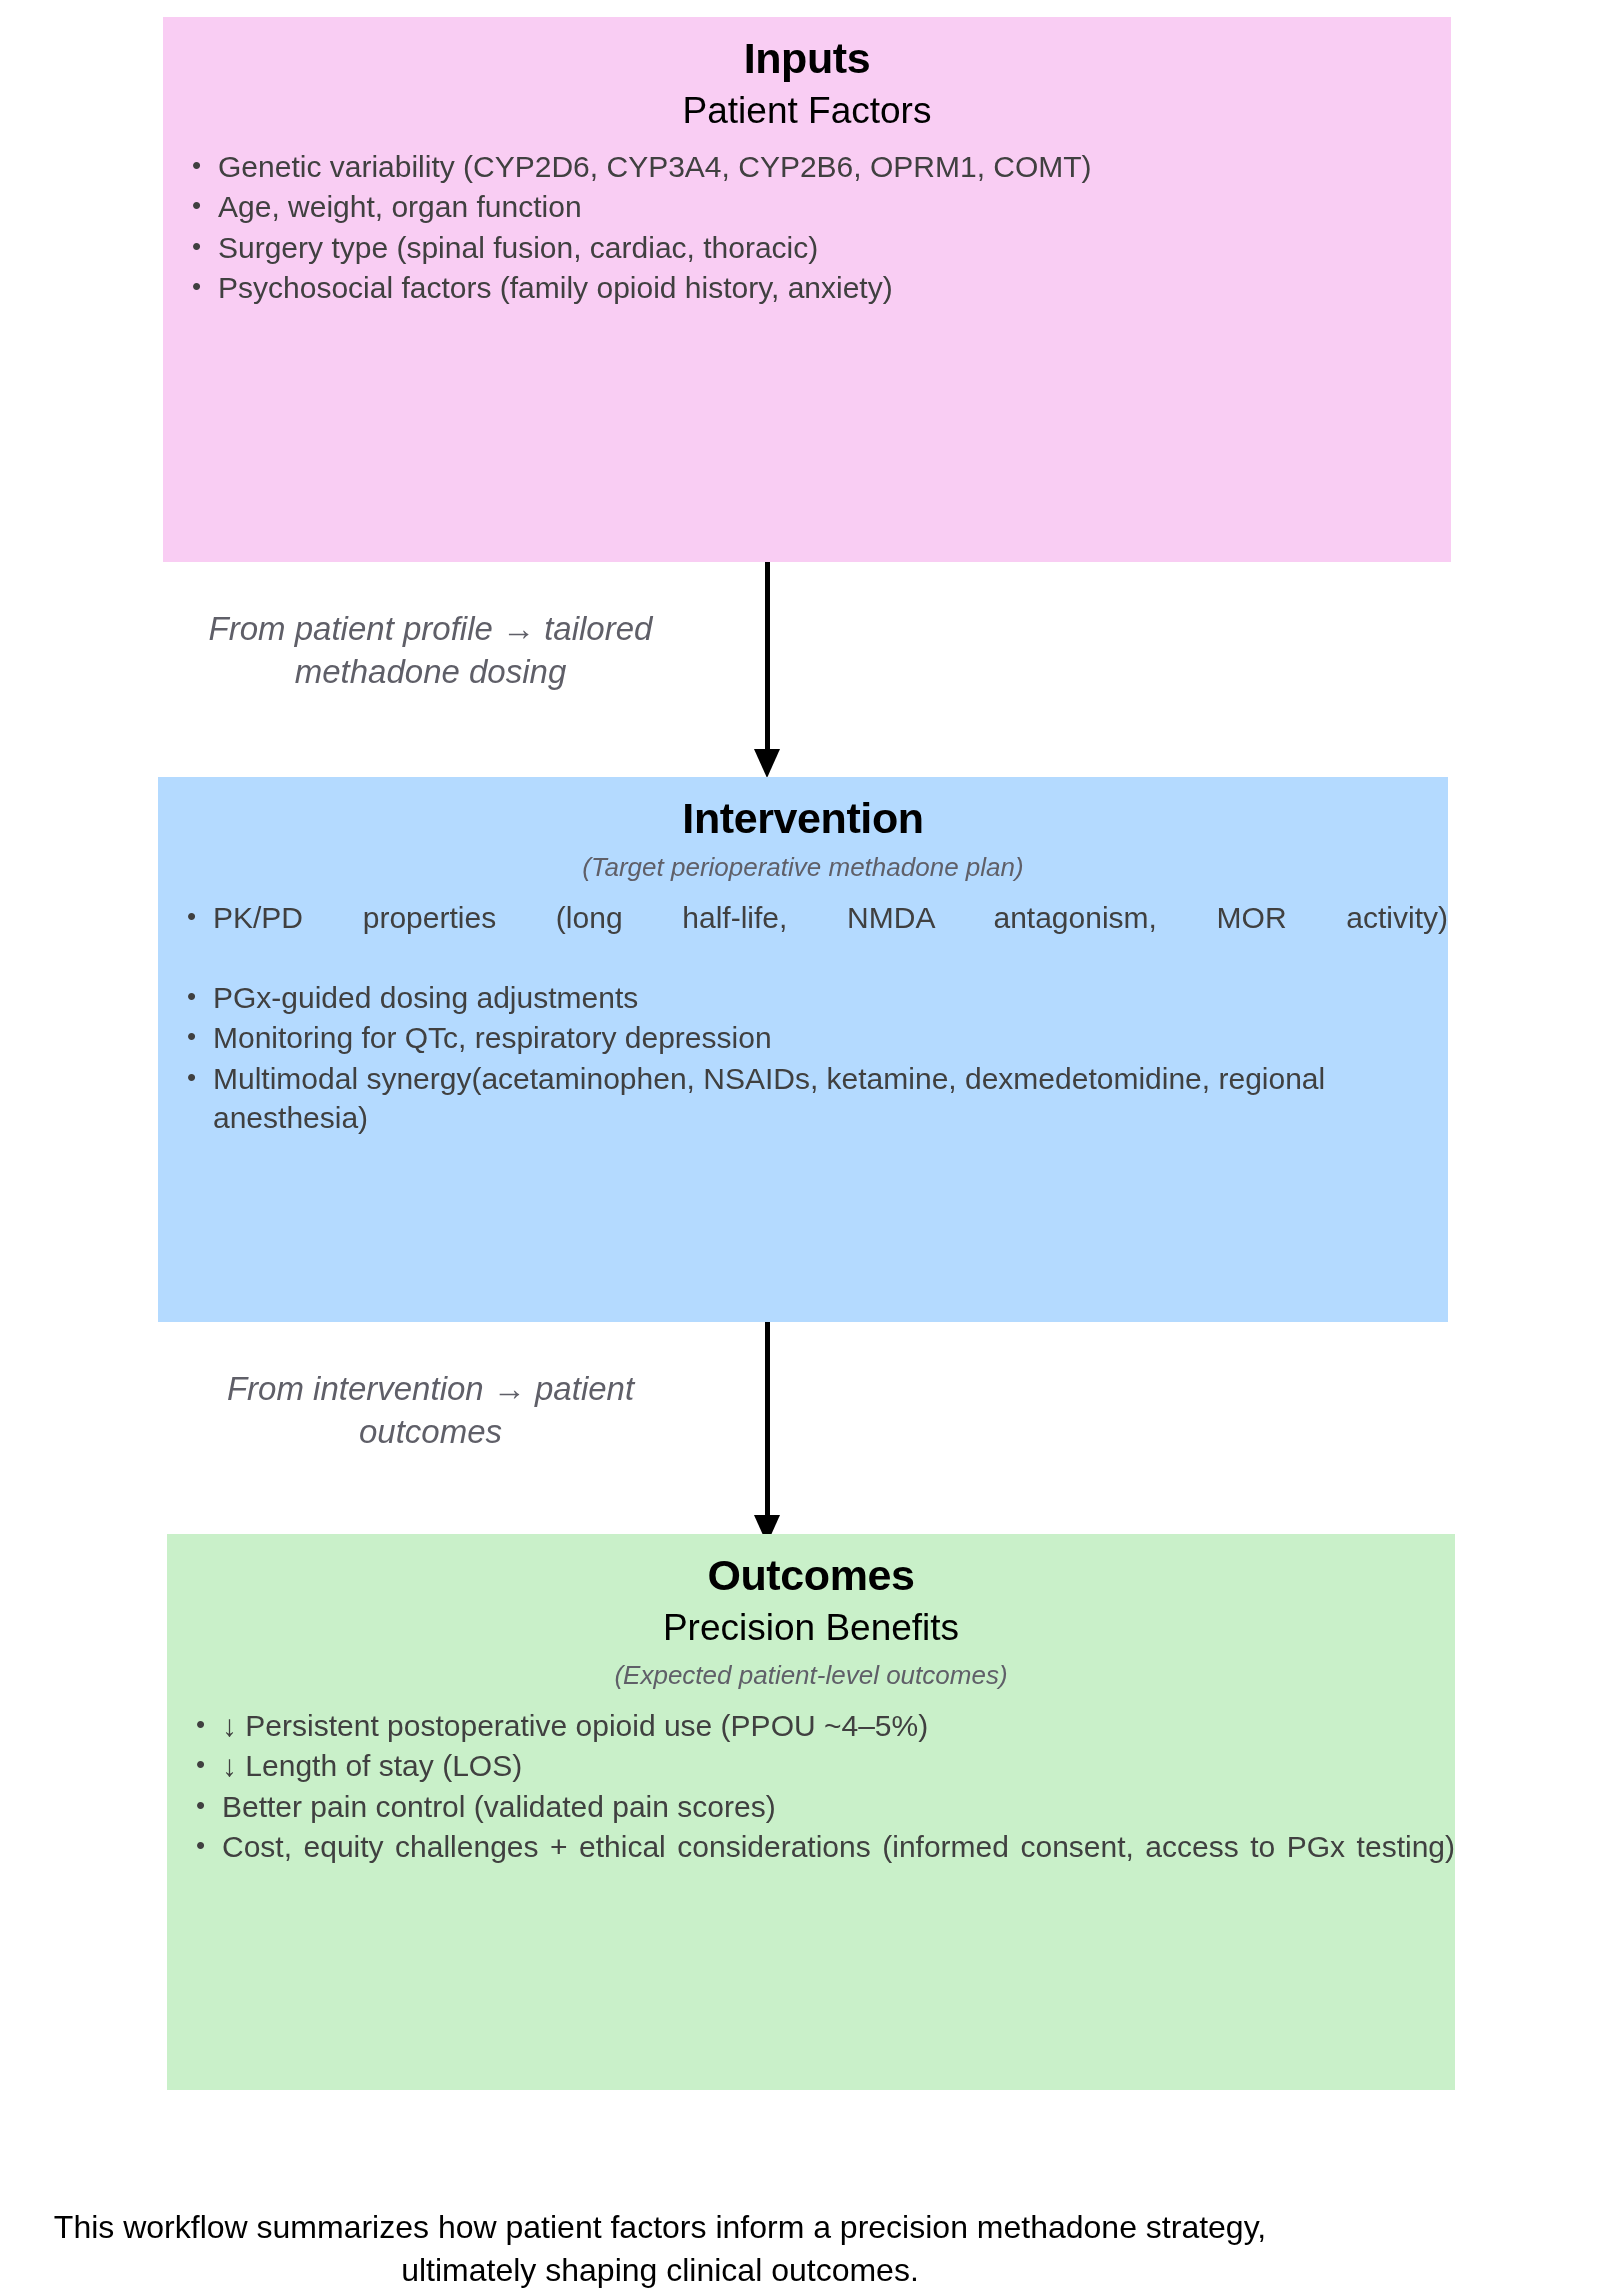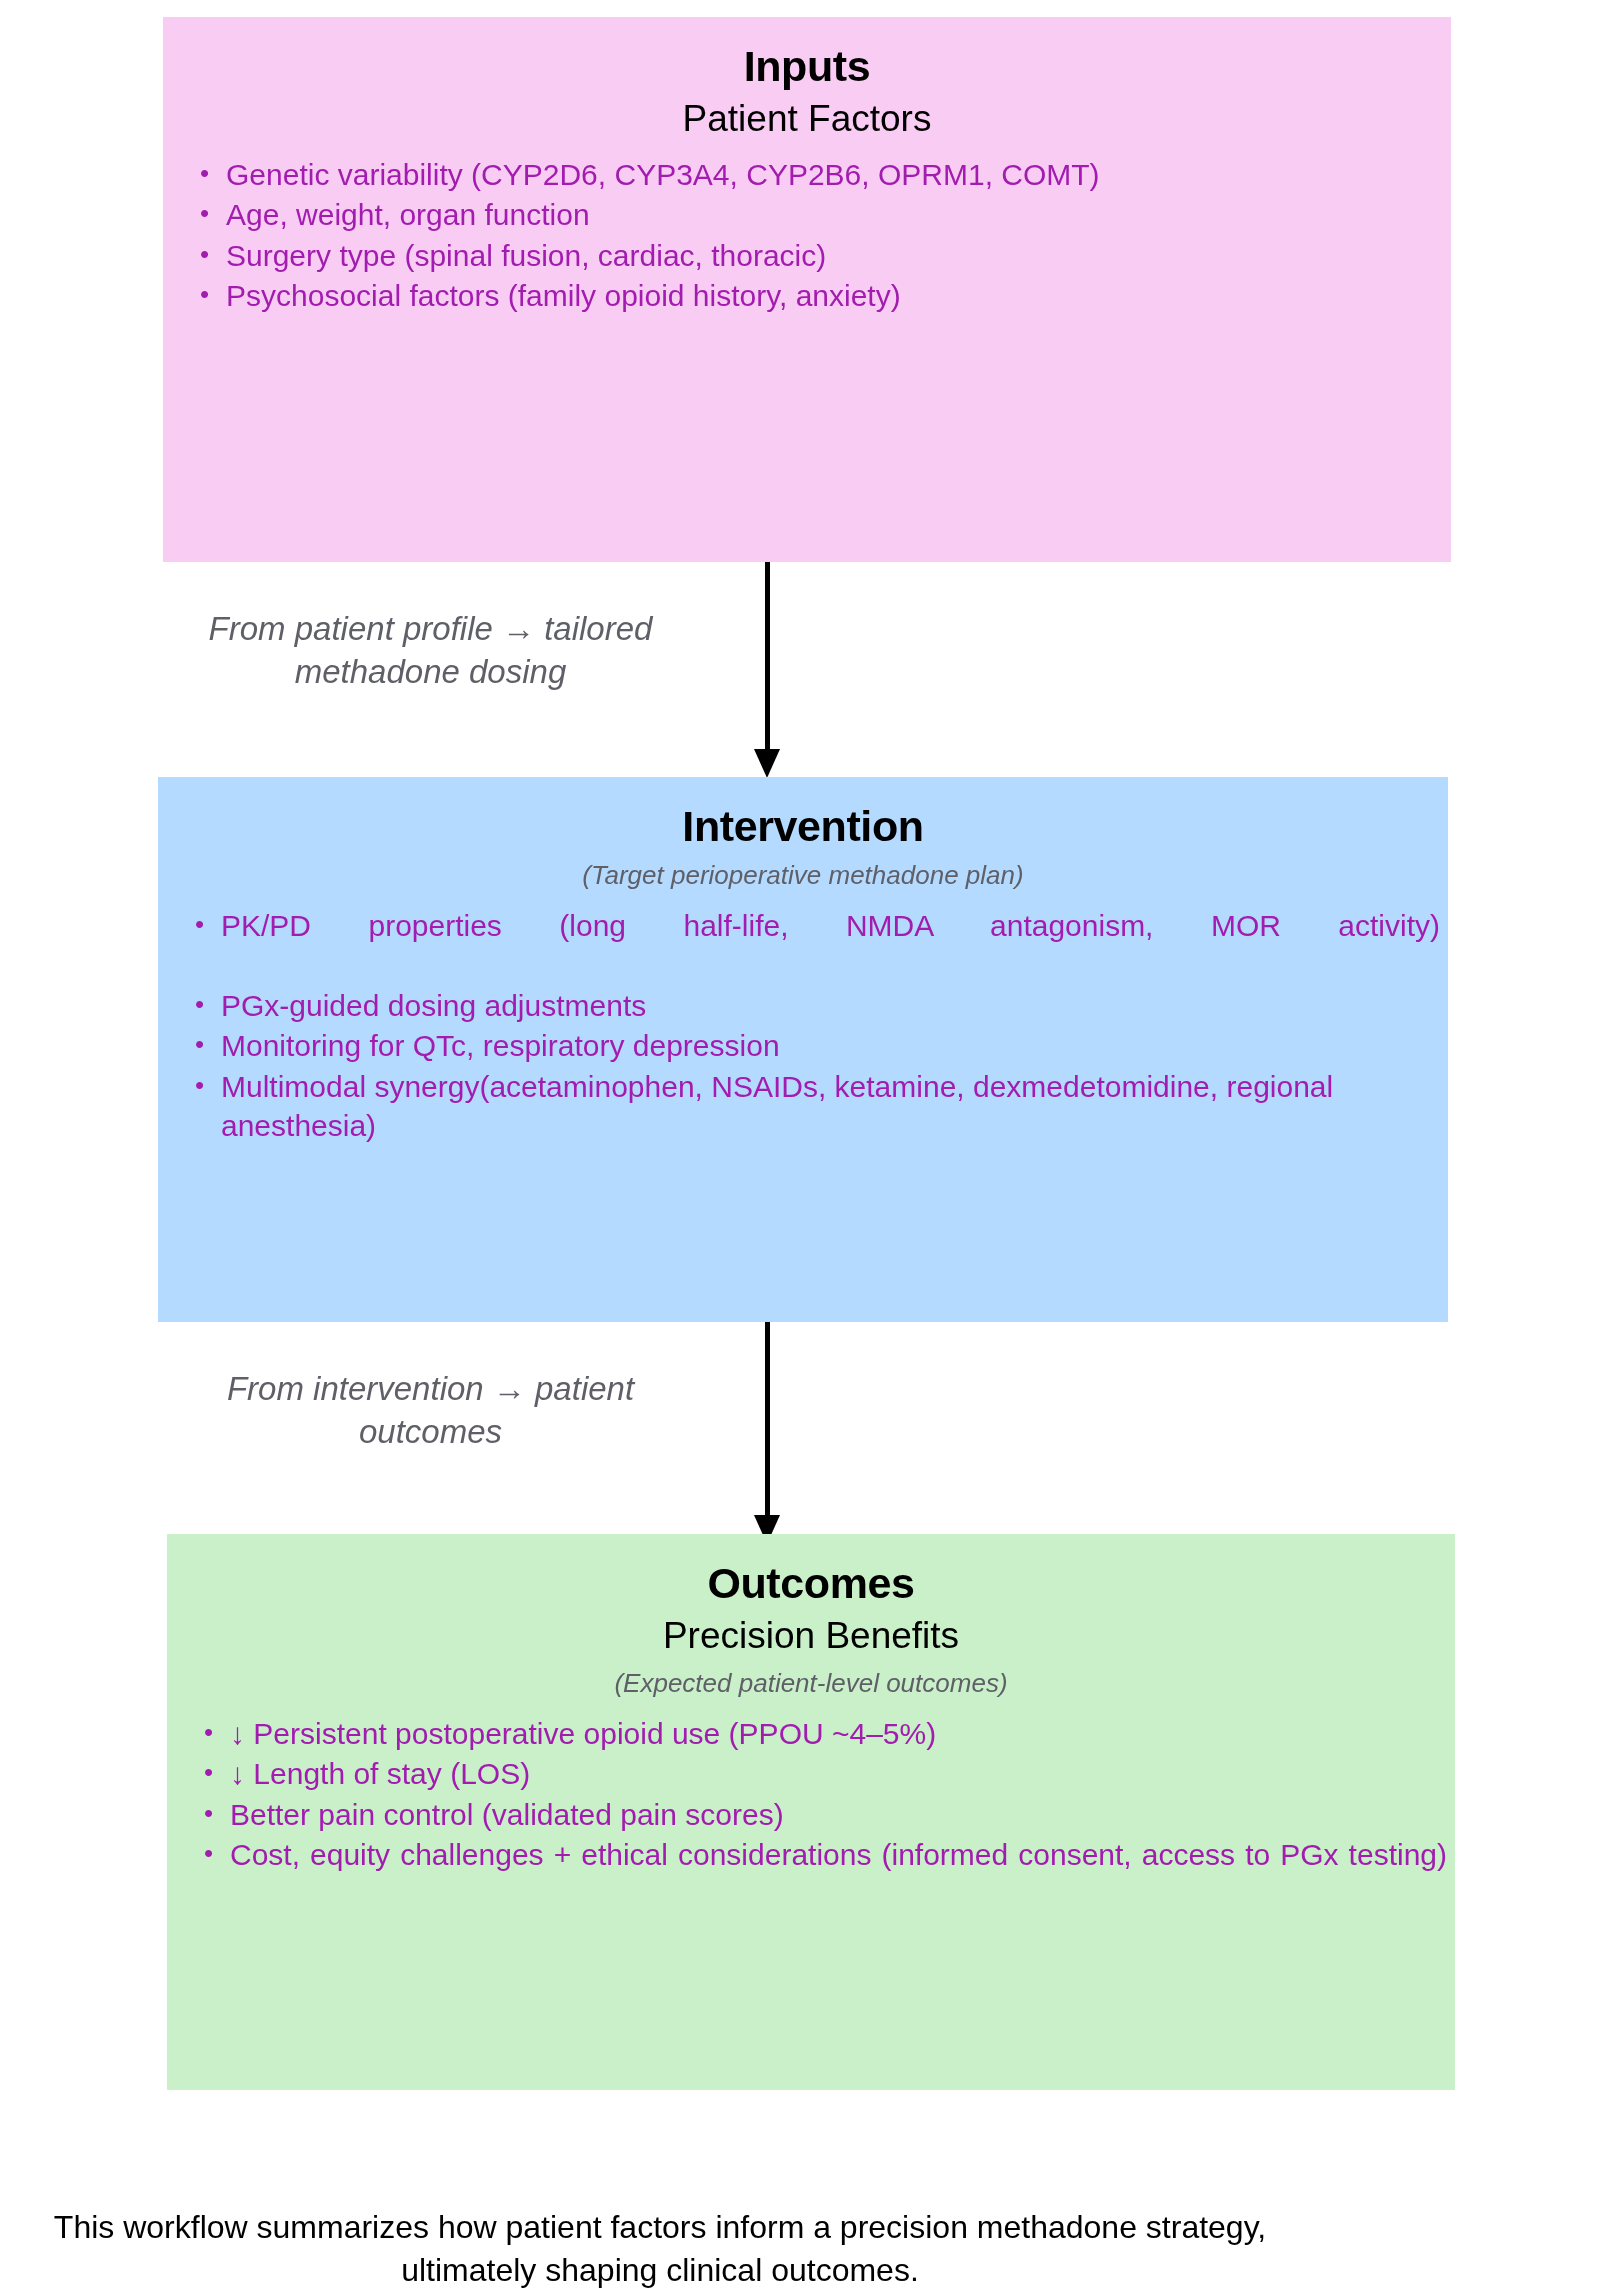--- a/index.html
+++ b/index.html
@@ -18,21 +18,21 @@
     position: relative;
     width: 1620px;
     height: 2295px;
     background: #ffffff;
   }
 
   
   .stage {
     position: absolute;
     box-sizing: border-box;
-    padding: 8px;
+    padding: 0;
   }
   .stage-inputs {
     left: 163px;
     top: 17px;
     width: 1288px;
     height: 545px;
     background: #f9cdf3;
   }
   .stage-intervention {
     left: 158px;
@@ -79,21 +79,21 @@
   ul.bullets {
     list-style: none;
     margin: 0;
     padding: 0;
     padding-top: 15px;
   }
   ul.bullets li {
     position: relative;
     font-size: 30px;
     line-height: 1.30;
-    color: #a21caf;
+    color: #404040;
     padding-left: 55px;
     margin-bottom: 1.5px;
   }
   ul.bullets li::before {
     content: "\2022";
     position: absolute;
     left: 29px;
     top: 0;
     font-size: 26px;
     line-height: 1.45;

